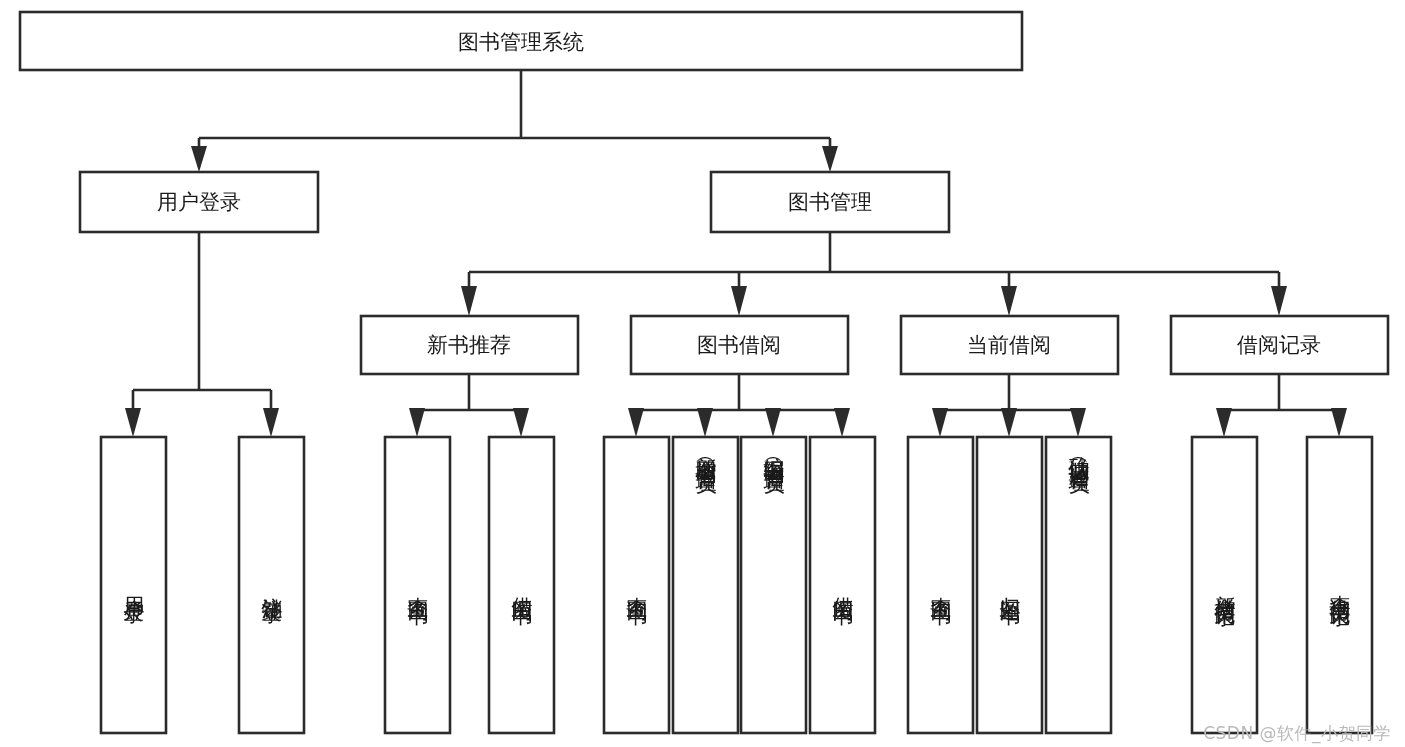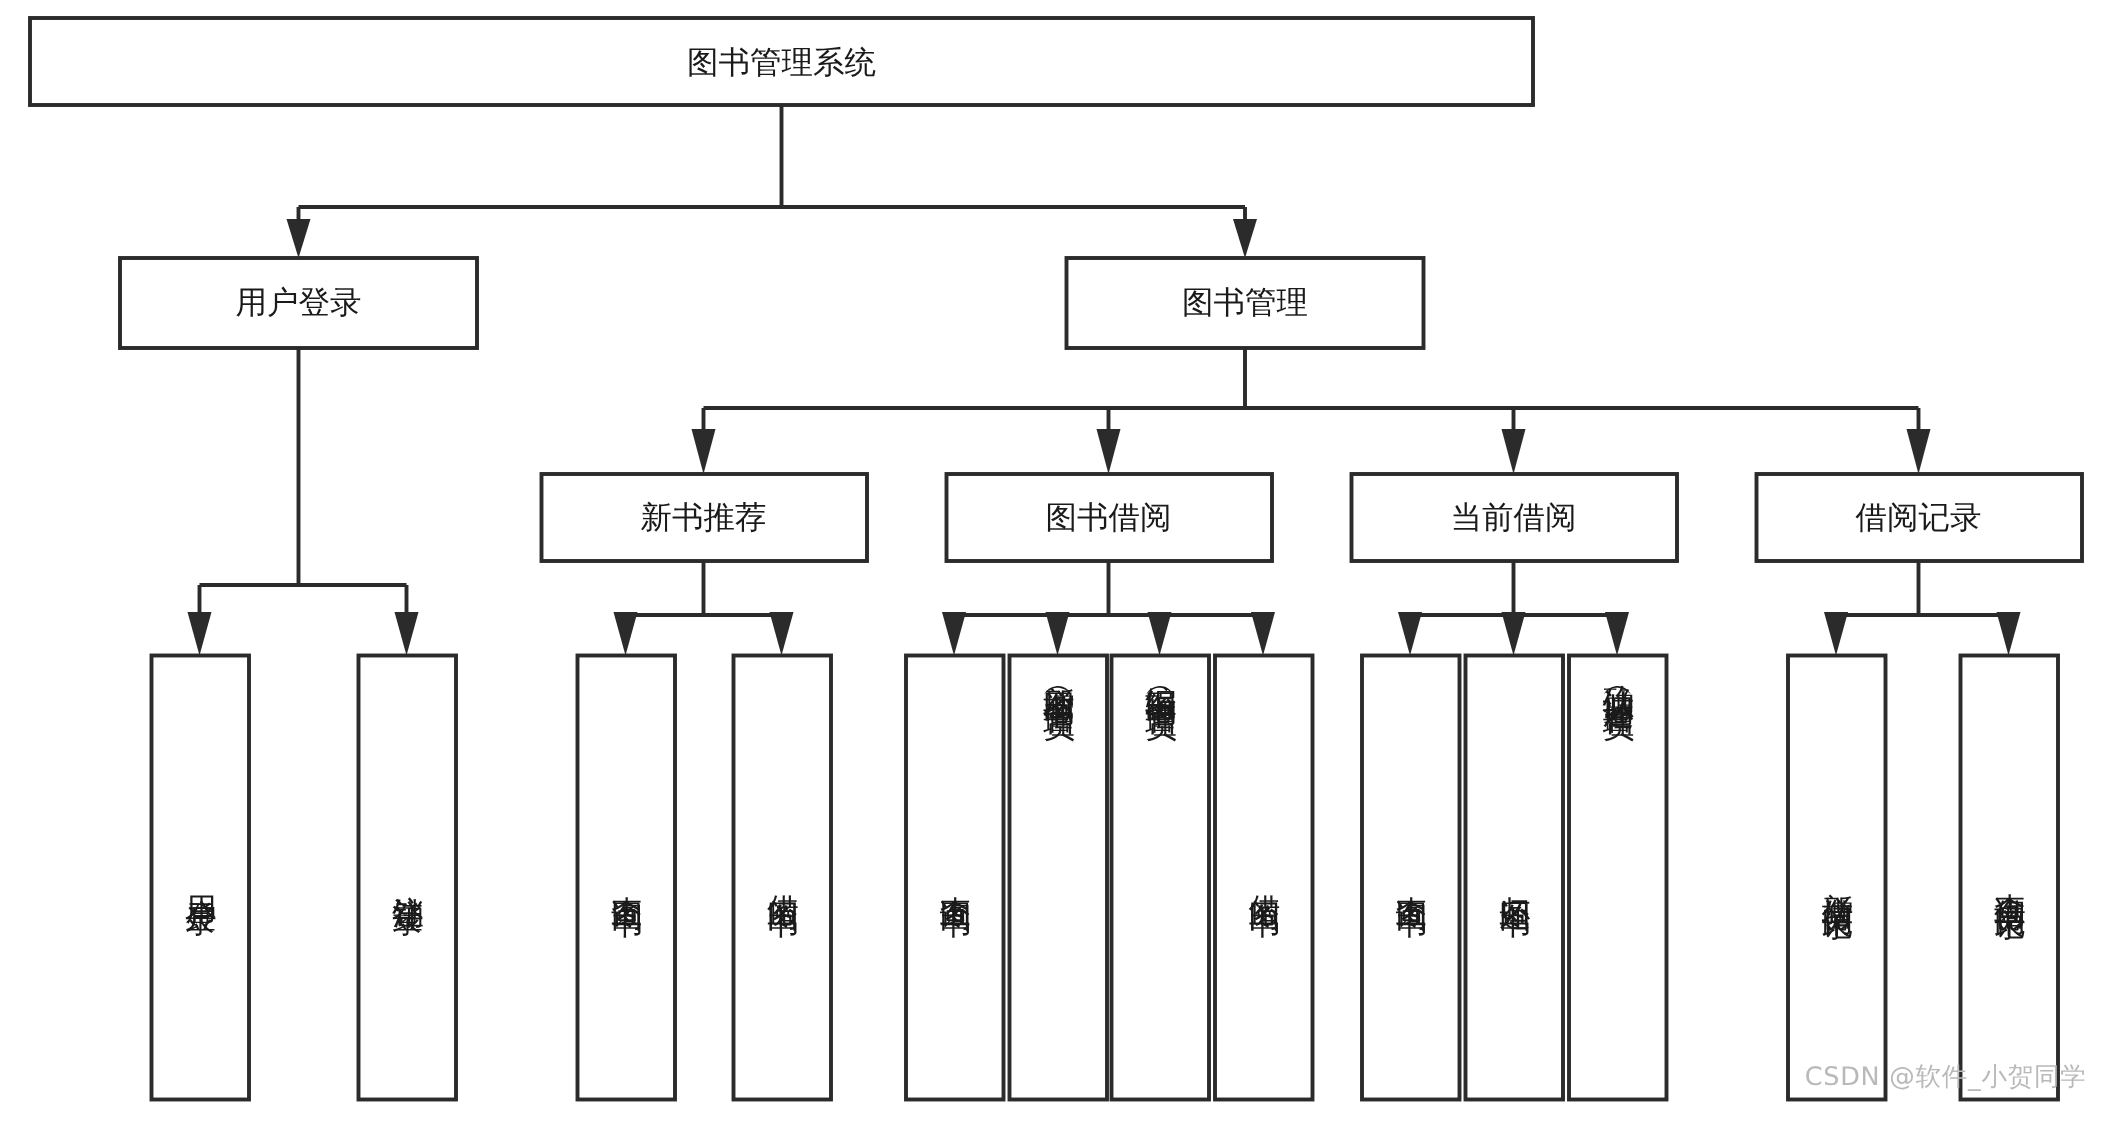--- a/index.html
+++ b/index.html
@@ -61,21 +61,21 @@
     font-family: "DejaVu Sans", "Liberation Sans", sans-serif;
     font-size: 21px;
     line-height: 1;
     letter-spacing: 2.5px;
     color: #1a1a1a;
     white-space: nowrap;
   }
   #watermark {
     position: absolute;
     right: 14px;
-    bottom: 18px;
+    bottom: 2px;
     font-family: "DejaVu Sans", "Liberation Sans", sans-serif;
     font-size: 17px;
     color: #b9b9b9;
     letter-spacing: 0.5px;
     white-space: nowrap;
   }
 </style>
 </head>
 <body>
 

